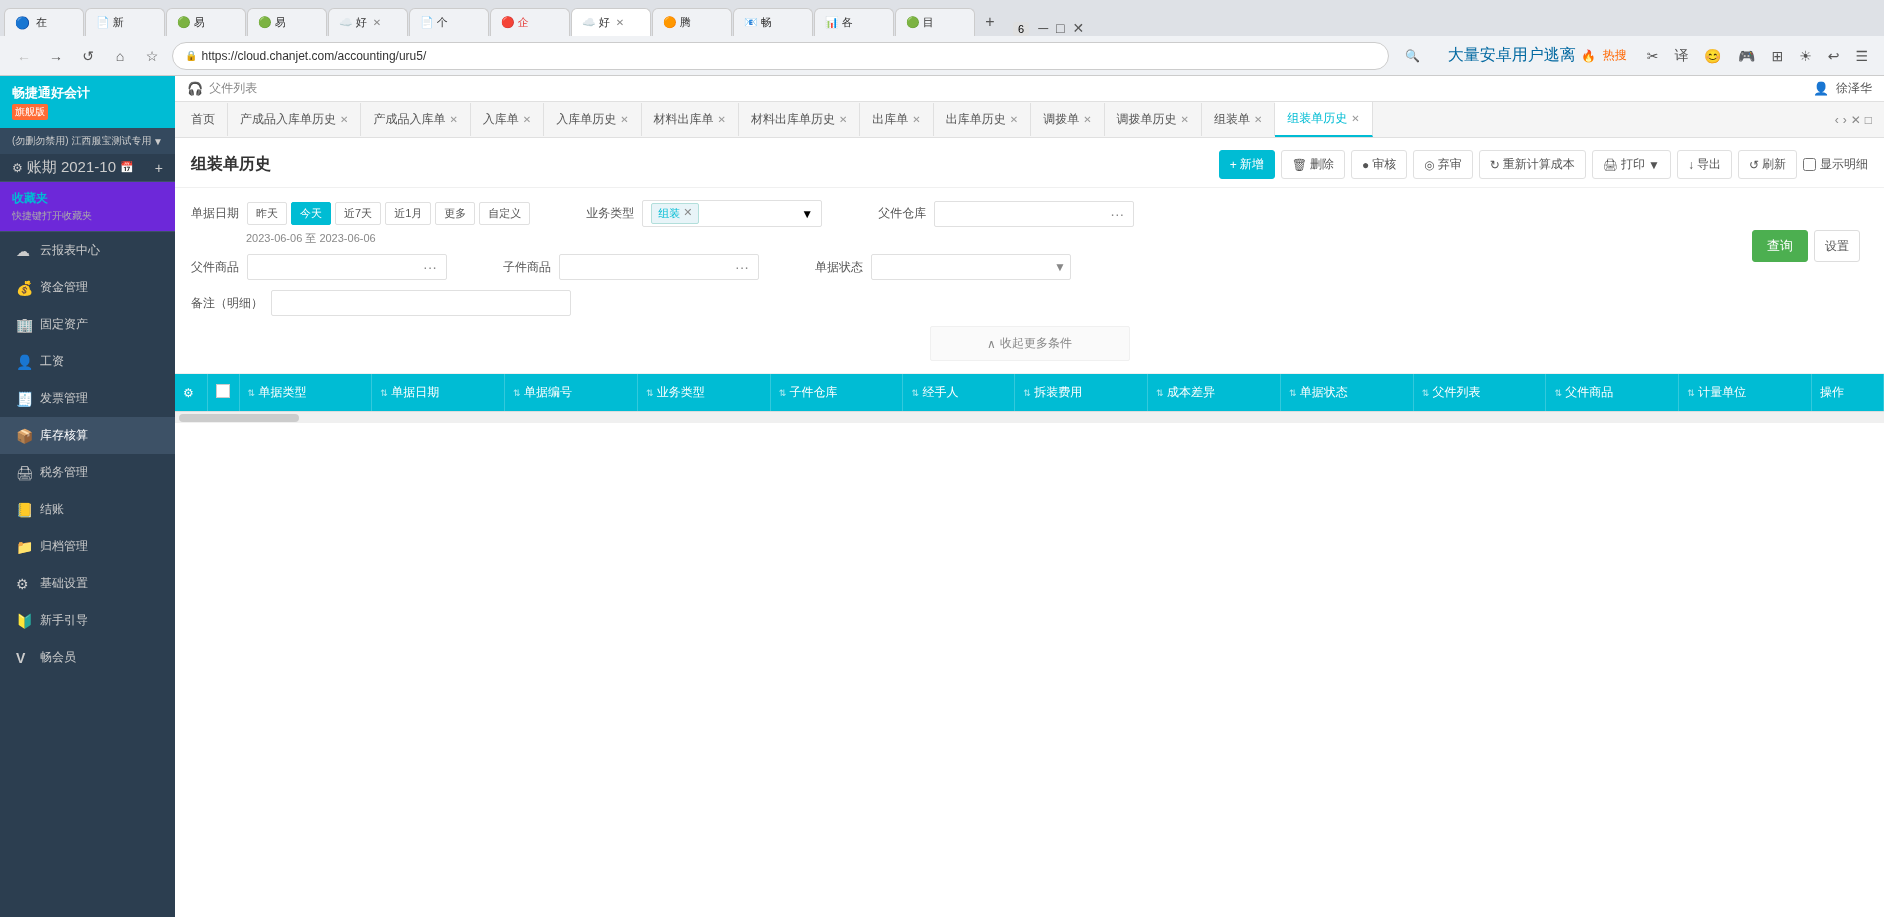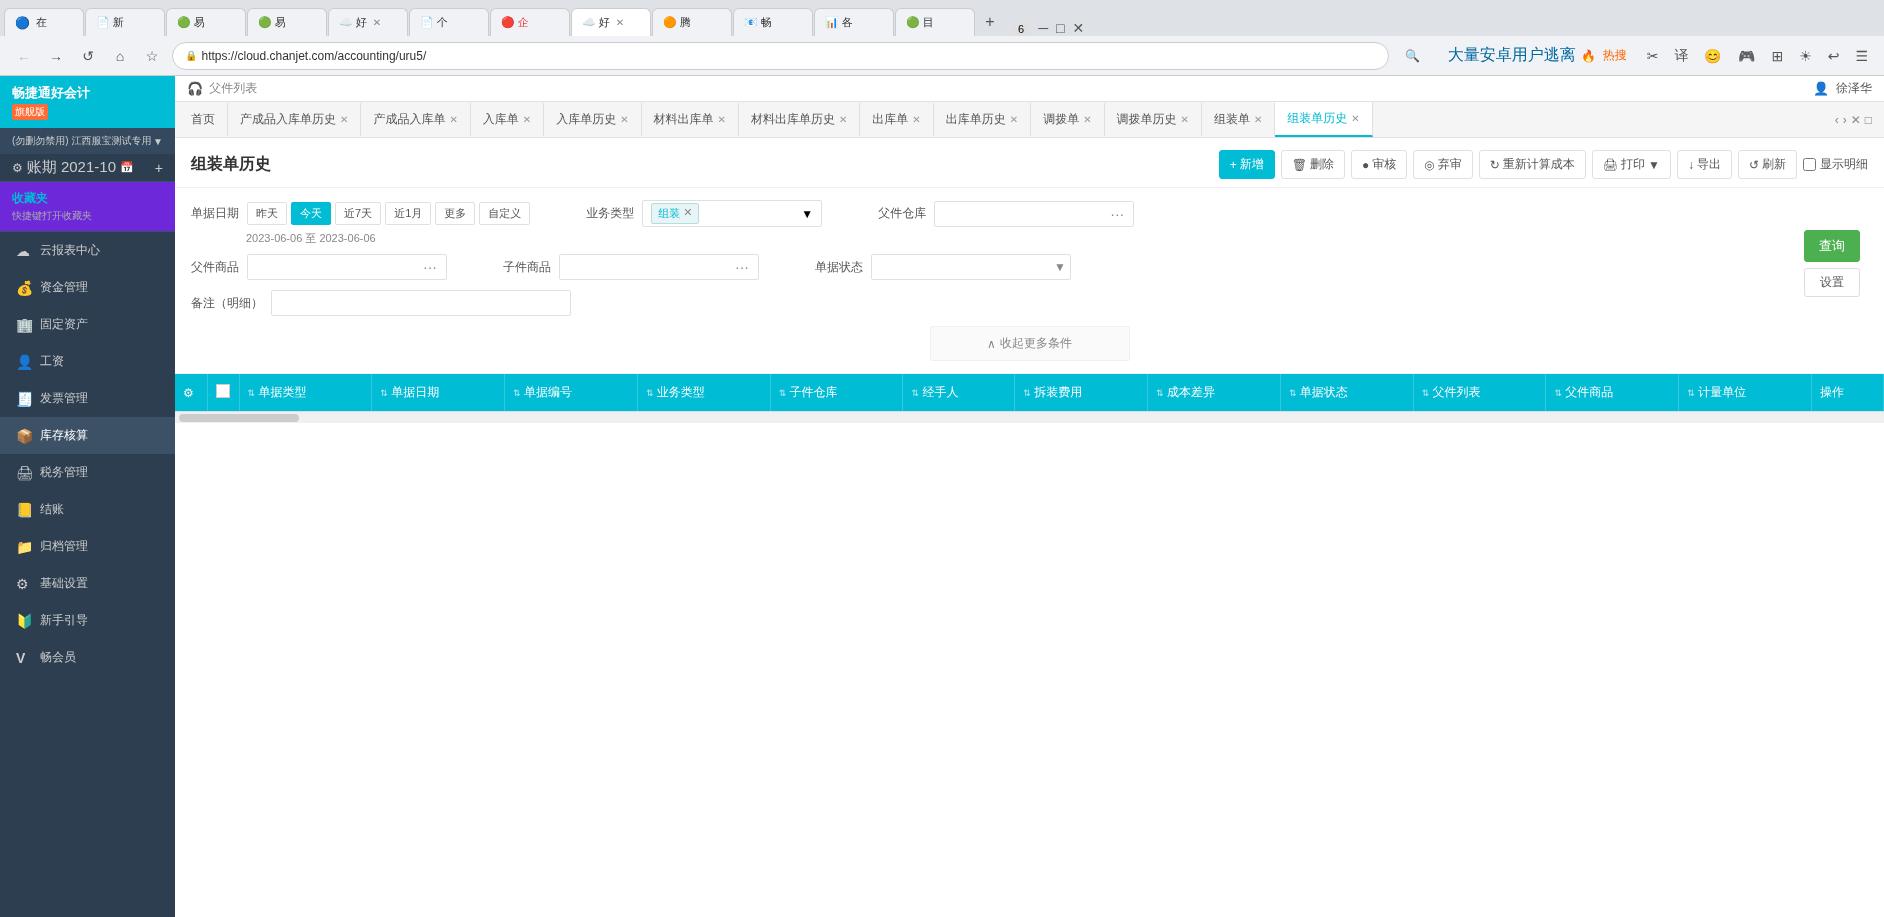--- a/index.html
+++ b/index.html
@@ -439,21 +439,21 @@
           </div>
         </div>
 
         <div style="display:flex;justify-content:center;margin-top:8px;">
           <div class="collapse-bar" style="width:200px;border:1px solid #f0f0f0;border-radius:2px;">
             <span>∧</span>
             <span>收起更多条件</span>
           </div>
         </div>
 
-        <div style="position:absolute;right:24px;top:230px;display:flex;flex-direction:column;gap:6px;">
+        <div style="position:absolute;right:24px;top:230px;display:flex;flex-direction:row;gap:6px;">
           <button class="action-btn green">
             <span>查询</span>
           </button>
           <button class="action-btn" style="background:#fff;border:1px solid #ddd;color:#555;text-align:center;justify-content:center;">
             <span>设置</span>
           </button>
         </div>
       </div>
 
       <div style="overflow-x:auto;">

